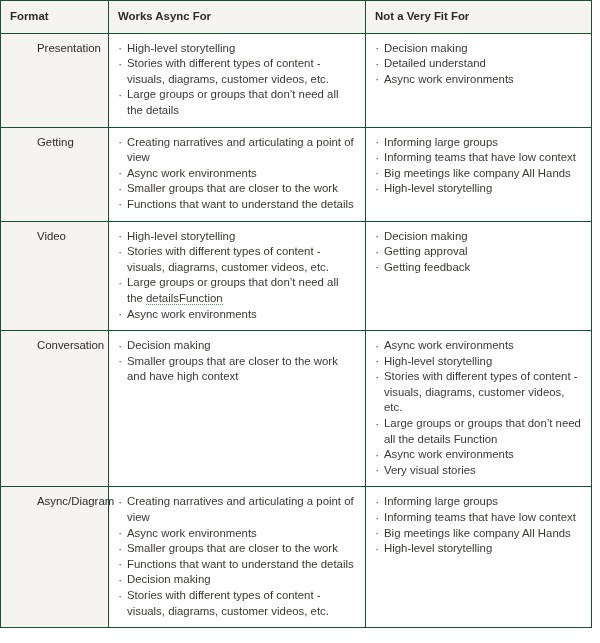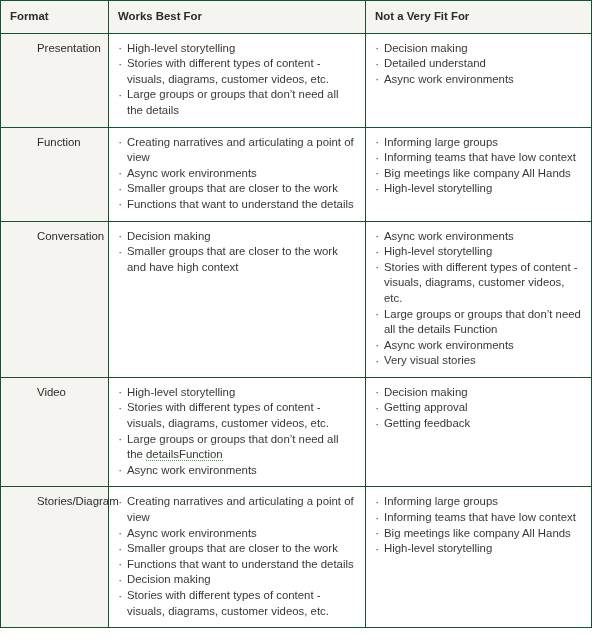--- a/index.html
+++ b/index.html
@@ -91,21 +91,21 @@
 <div class="table-wrap">
   <table class="format-table">
     <colgroup>
       <col class="c0">
         <col class="c1">
         <col class="c2">
     </colgroup>
     <thead>
       <tr>
         <th>Format</th>
-        <th>Works Best For</th>
+        <th>Works Async For</th>
         <th>Not a Very Fit For</th>
       </tr>
     </thead>
     <tbody>
         <tr>
           <td class="fmt-cell">Presentation</td>
           <td class="list-cell">
             <ul class="bullets">
               <li>High-level storytelling</li>
               <li>Stories with different types of content - visuals, diagrams, customer videos, etc.</li>
@@ -114,77 +114,77 @@
           </td>
           <td class="list-cell">
             <ul class="bullets">
               <li>Decision making</li>
               <li>Detailed understand</li>
               <li>Async work environments</li>
             </ul>
           </td>
         </tr>
         <tr>
-          <td class="fmt-cell">Function</td>
+          <td class="fmt-cell">Getting</td>
           <td class="list-cell">
             <ul class="bullets">
               <li>Creating narratives and articulating a point of view</li>
               <li>Async work environments</li>
               <li>Smaller groups that are closer to the work</li>
               <li>Functions that want to understand the details</li>
             </ul>
           </td>
           <td class="list-cell">
             <ul class="bullets">
               <li>Informing large groups</li>
               <li>Informing teams that have low context</li>
               <li>Big meetings like company All Hands</li>
               <li>High-level storytelling</li>
             </ul>
           </td>
         </tr>
         <tr>
-          <td class="fmt-cell">Conversation</td>
-          <td class="list-cell">
-            <ul class="bullets">
-              <li>Decision making</li>
-              <li>Smaller groups that are closer to the work and have high context</li>
-            </ul>
-          </td>
-          <td class="list-cell">
-            <ul class="bullets">
-              <li>Async work environments</li>
-              <li>High-level storytelling</li>
-              <li>Stories with different types of content - visuals, diagrams, customer videos, etc.</li>
-              <li>Large groups or groups that don’t need all the details Function</li>
-              <li>Async work environments</li>
-              <li>Very visual stories</li>
-            </ul>
-          </td>
-        </tr>
-        <tr>
           <td class="fmt-cell">Video</td>
           <td class="list-cell">
             <ul class="bullets">
               <li>High-level storytelling</li>
               <li>Stories with different types of content - visuals, diagrams, customer videos, etc.</li>
               <li>Large groups or groups that don’t need all the <span class="squiggle">detailsFunction</span></li>
               <li>Async work environments</li>
             </ul>
           </td>
           <td class="list-cell">
             <ul class="bullets">
               <li>Decision making</li>
               <li>Getting approval</li>
               <li>Getting feedback</li>
             </ul>
           </td>
         </tr>
         <tr>
-          <td class="fmt-cell">Stories/Diagram</td>
+          <td class="fmt-cell">Conversation</td>
+          <td class="list-cell">
+            <ul class="bullets">
+              <li>Decision making</li>
+              <li>Smaller groups that are closer to the work and have high context</li>
+            </ul>
+          </td>
+          <td class="list-cell">
+            <ul class="bullets">
+              <li>Async work environments</li>
+              <li>High-level storytelling</li>
+              <li>Stories with different types of content - visuals, diagrams, customer videos, etc.</li>
+              <li>Large groups or groups that don’t need all the details Function</li>
+              <li>Async work environments</li>
+              <li>Very visual stories</li>
+            </ul>
+          </td>
+        </tr>
+        <tr>
+          <td class="fmt-cell">Async/Diagram</td>
           <td class="list-cell">
             <ul class="bullets">
               <li>Creating narratives and articulating a point of view</li>
               <li>Async work environments</li>
               <li>Smaller groups that are closer to the work</li>
               <li>Functions that want to understand the details</li>
               <li>Decision making</li>
               <li>Stories with different types of content - visuals, diagrams, customer videos, etc.</li>
             </ul>
           </td>

